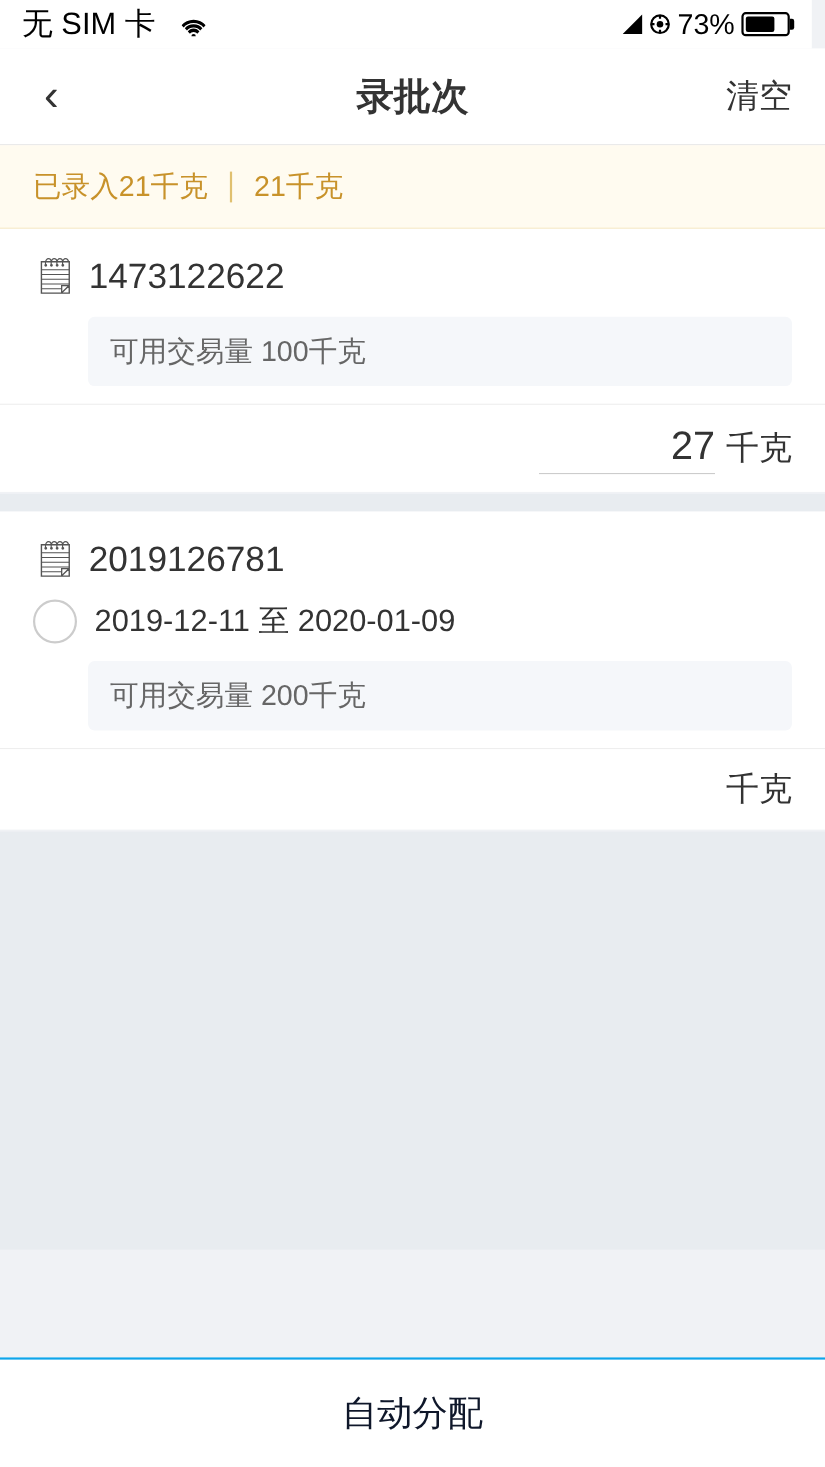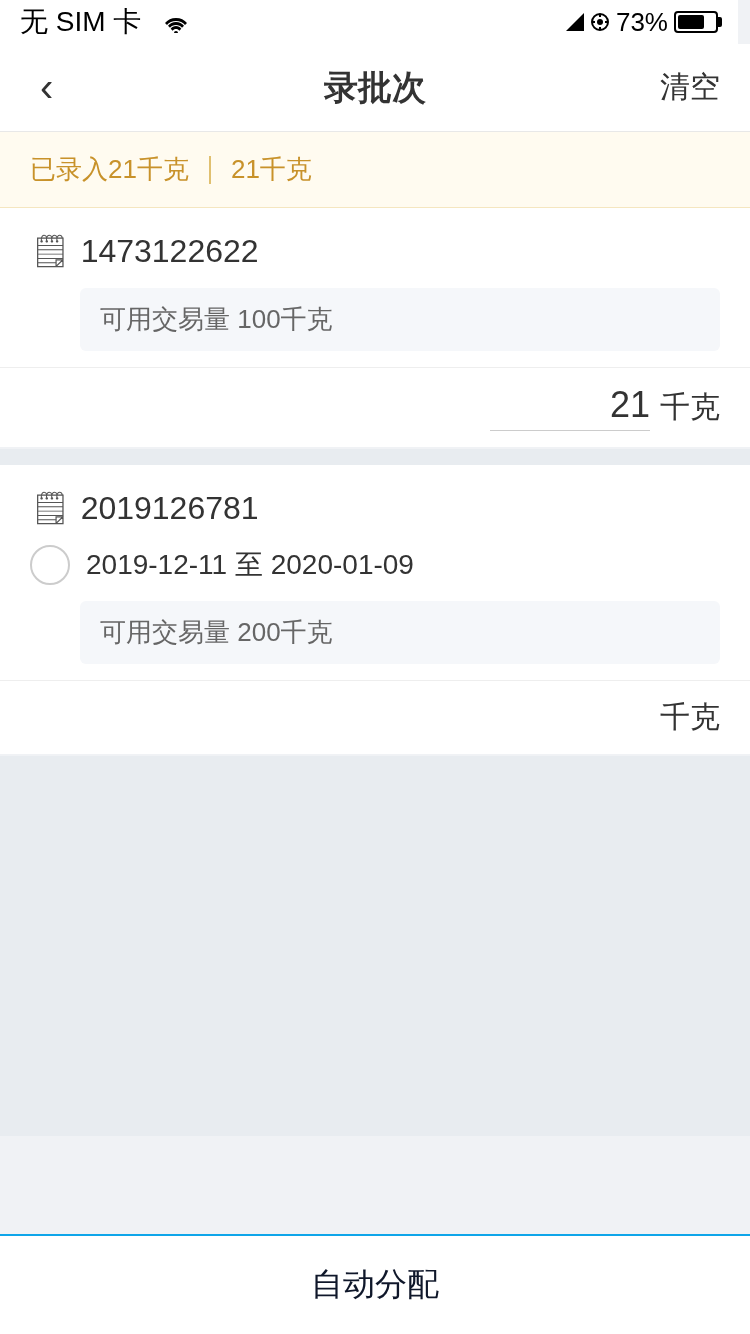--- a/index.html
+++ b/index.html
@@ -326,21 +326,21 @@
 </div>
 
 <div class="batch-item">
   <div class="batch-item-header">
     <span class="batch-icon">🗒</span>
     <span class="batch-number">1473122622</span>
   </div>
   <div class="available-qty-box">可用交易量 100千克</div>
   <div class="quantity-row">
     <div class="quantity-underline">
-      <span class="quantity-value">21</span>
+      <span class="quantity-value">27</span>
     </div>
     <span class="quantity-unit">千克</span>
   </div>
 </div>
 
 <div class="section-separator"></div>
 
 <div class="batch-item">
   <div class="batch-item-header">
     <span class="batch-icon">🗒</span>

